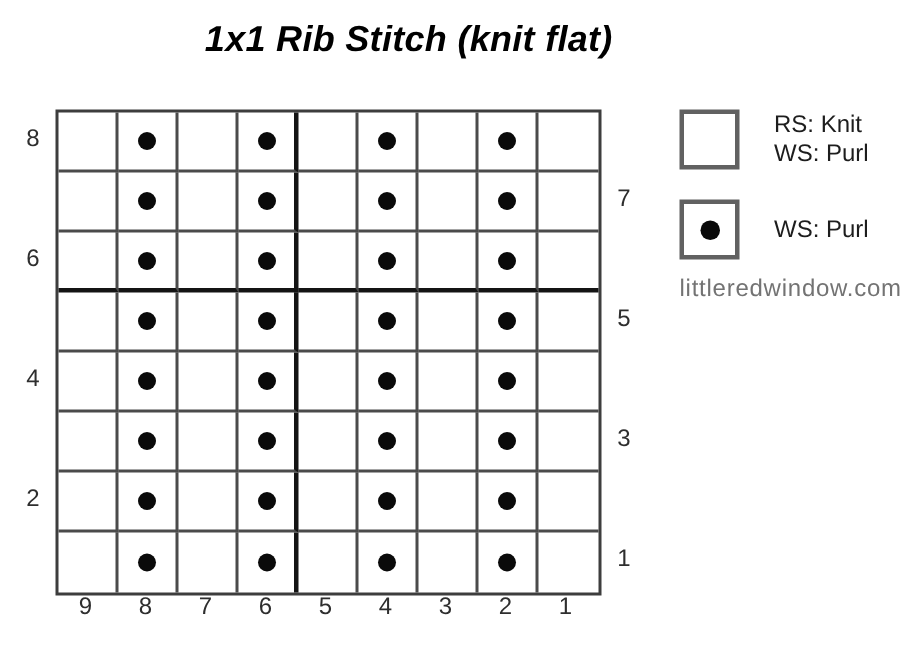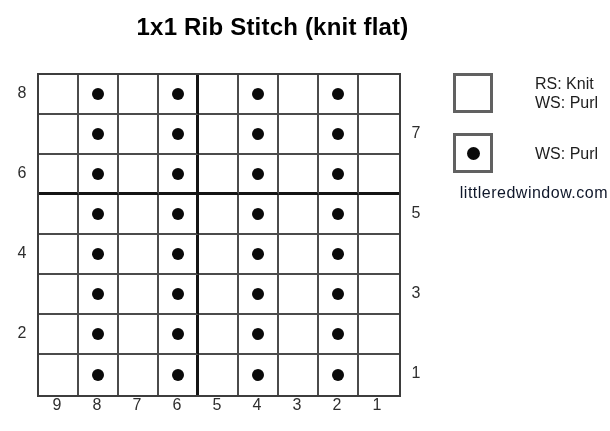--- a/index.html
+++ b/index.html
@@ -20,20 +20,21 @@
   .title {
     position: absolute;
     top: 13px;
     left: 0;
     width: 545px;
     text-align: center;
     font-size: 24px;
     font-weight: bold;
     color: #000000;
     letter-spacing: 0.2px;
+    font-style: italic;
   }
 
   
   .grid {
     position: absolute;
     left: 37px;
     top: 73px;
     width: 360px;
     height: 320px;
     border: 2px solid #3d3d3d;
@@ -89,21 +90,20 @@
   .legend {
     position: absolute;
     left: 453px;
     top: 73px;
     width: 155px;
   }
   .legend-item {
     display: flex;
     align-items: center;
     margin-bottom: 20px;
-    gap: 19px;
   }
   .lsq {
     box-sizing: border-box;
     width: 40px;
     height: 40px;
     border: 3px solid #616161;
     background: #ffffff;
     flex: 0 0 auto;
     display: flex;
     align-items: center;
@@ -119,24 +119,23 @@
   .ltext {
     margin-left: 23px;
     font-size: 16px;
     line-height: 19px;
     color: #1d1d1d;
     white-space: nowrap;
   }
   .watermark {
     margin-top: -9px;
     font-size: 16px;
-    color: #0f172a;
+    color: #737373;
     letter-spacing: 0.5px;
     white-space: nowrap;
-    text-align: right;
   }
 </style>
 </head>
 <body>
 
 <div id="page">
 
   <div class="title">1x1 Rib Stitch (knit flat)</div>
 
   <div class="grid">

